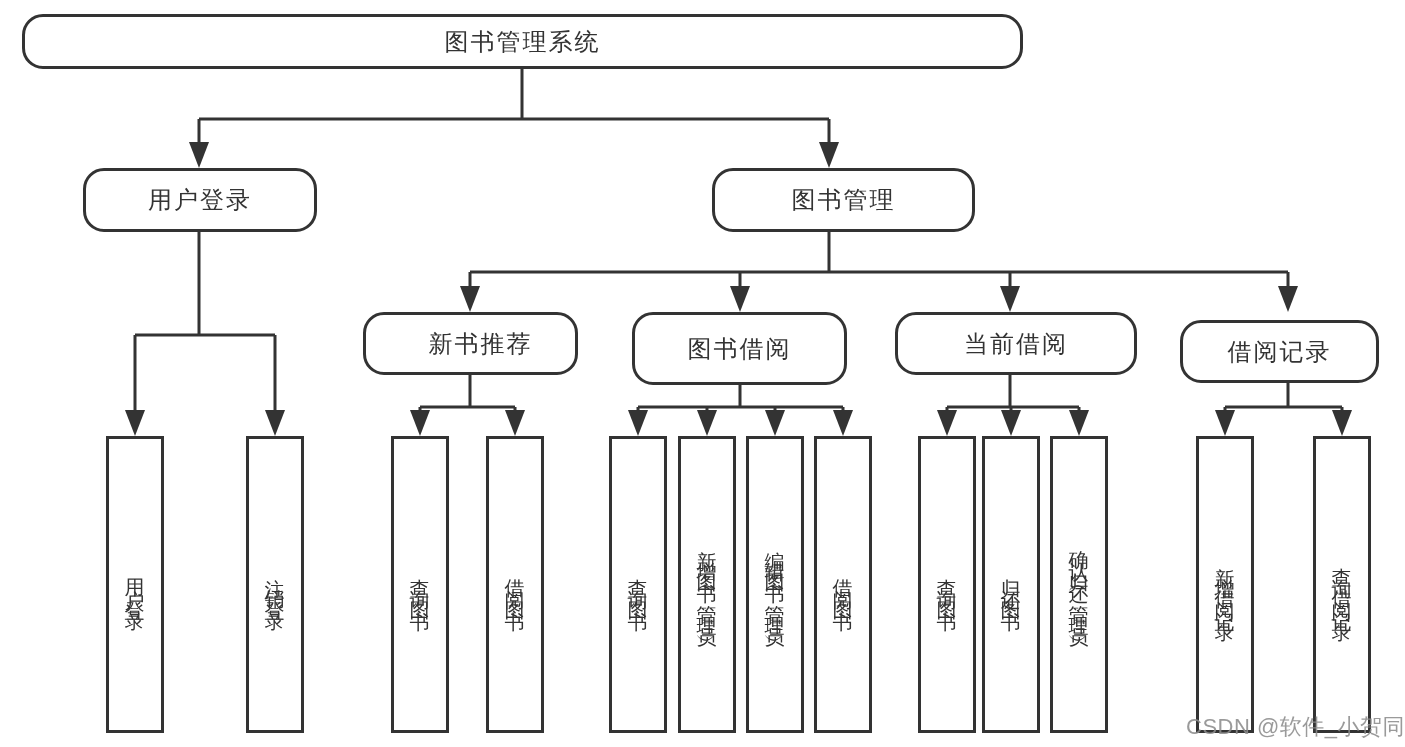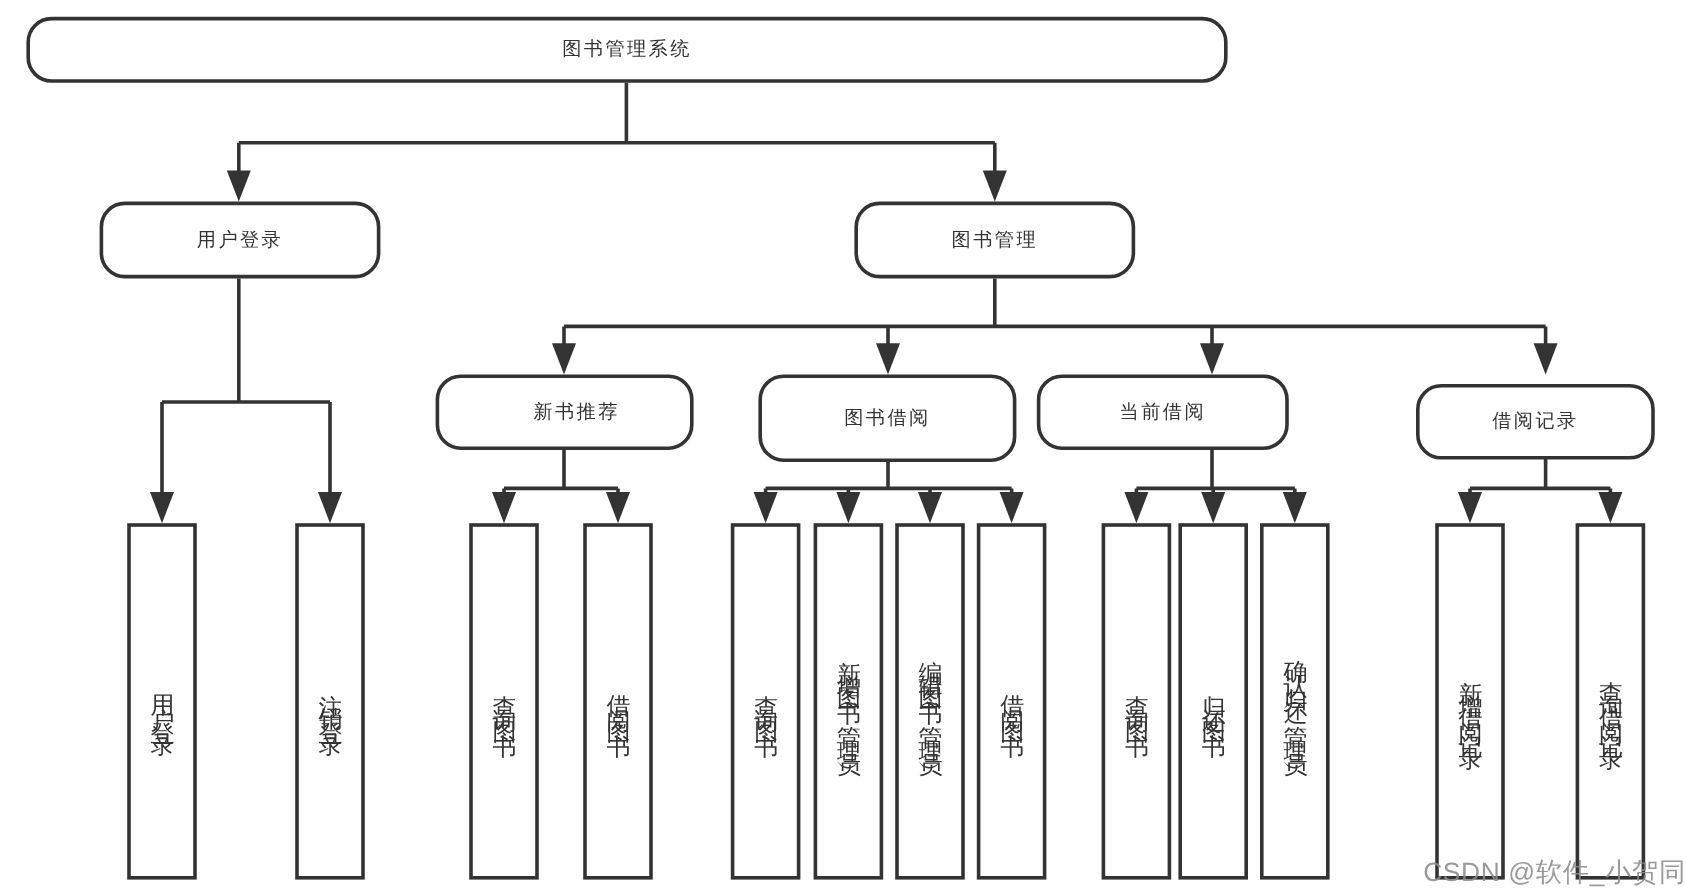--- a/index.html
+++ b/index.html
@@ -28,21 +28,21 @@
     position: absolute;
     box-sizing: border-box;
     background: #ffffff;
     border: 3px solid #333333;
     z-index: 2;
   }
   .hbox {
     display: flex;
     align-items: center;
     justify-content: center;
-    font-size: 16px;
+    font-size: 24px;
     letter-spacing: 2px;
     white-space: nowrap;
     border-radius: 21px;
   }
   .vbox {
     top: 436px;
     width: 58px;
     height: 297px;
     writing-mode: vertical-rl;
     text-orientation: mixed;
@@ -113,25 +113,25 @@
     <g stroke="#333333" stroke-width="3" fill="#333333">
       <path fill="none" d="M1288,375 V407 M1225,407 H1342 M1225,407 V412 M1342,407 V412"></path>
       <polygon stroke="none" points="1215,410 1235,410 1225,436"></polygon>
       <polygon stroke="none" points="1332,410 1352,410 1342,436"></polygon>
     </g>
   </svg>
 
   <div class="box hbox" style="left:22px; top:14px; width:1001px; height:55px;">图书管理系统</div>
 
   <div class="box hbox" style="left:83px; top:168px; width:234px; height:64px;">用户登录</div>
-  <div class="box hbox" style="left:712px; top:168px; width:234px; height:64px;">图书管理</div>
+  <div class="box hbox" style="left:712px; top:168px; width:263px; height:64px;">图书管理</div>
 
   <div class="box hbox" style="left:363px; top:312px; width:215px; height:63px;padding-left:20px;">新书推荐</div>
   <div class="box hbox" style="left:632px; top:312px; width:215px; height:73px;">图书借阅</div>
-  <div class="box hbox" style="left:864px; top:312px; width:210px; height:63px;">当前借阅</div>
+  <div class="box hbox" style="left:895px; top:312px; width:242px; height:63px;">当前借阅</div>
   <div class="box hbox" style="left:1180px; top:320px; width:199px; height:63px;">借阅记录</div>
 
   <div class="box vbox" style="left:106px;">用户登录</div>
   <div class="box vbox" style="left:246px;">注销登录</div>
 
   <div class="box vbox" style="left:391px;">查询图书</div>
   <div class="box vbox" style="left:486px;">借阅图书</div>
 
   <div class="box vbox" style="left:609px;">查询图书</div>
   <div class="box vbox" style="left:678px;">新增图书（管理员）</div>

